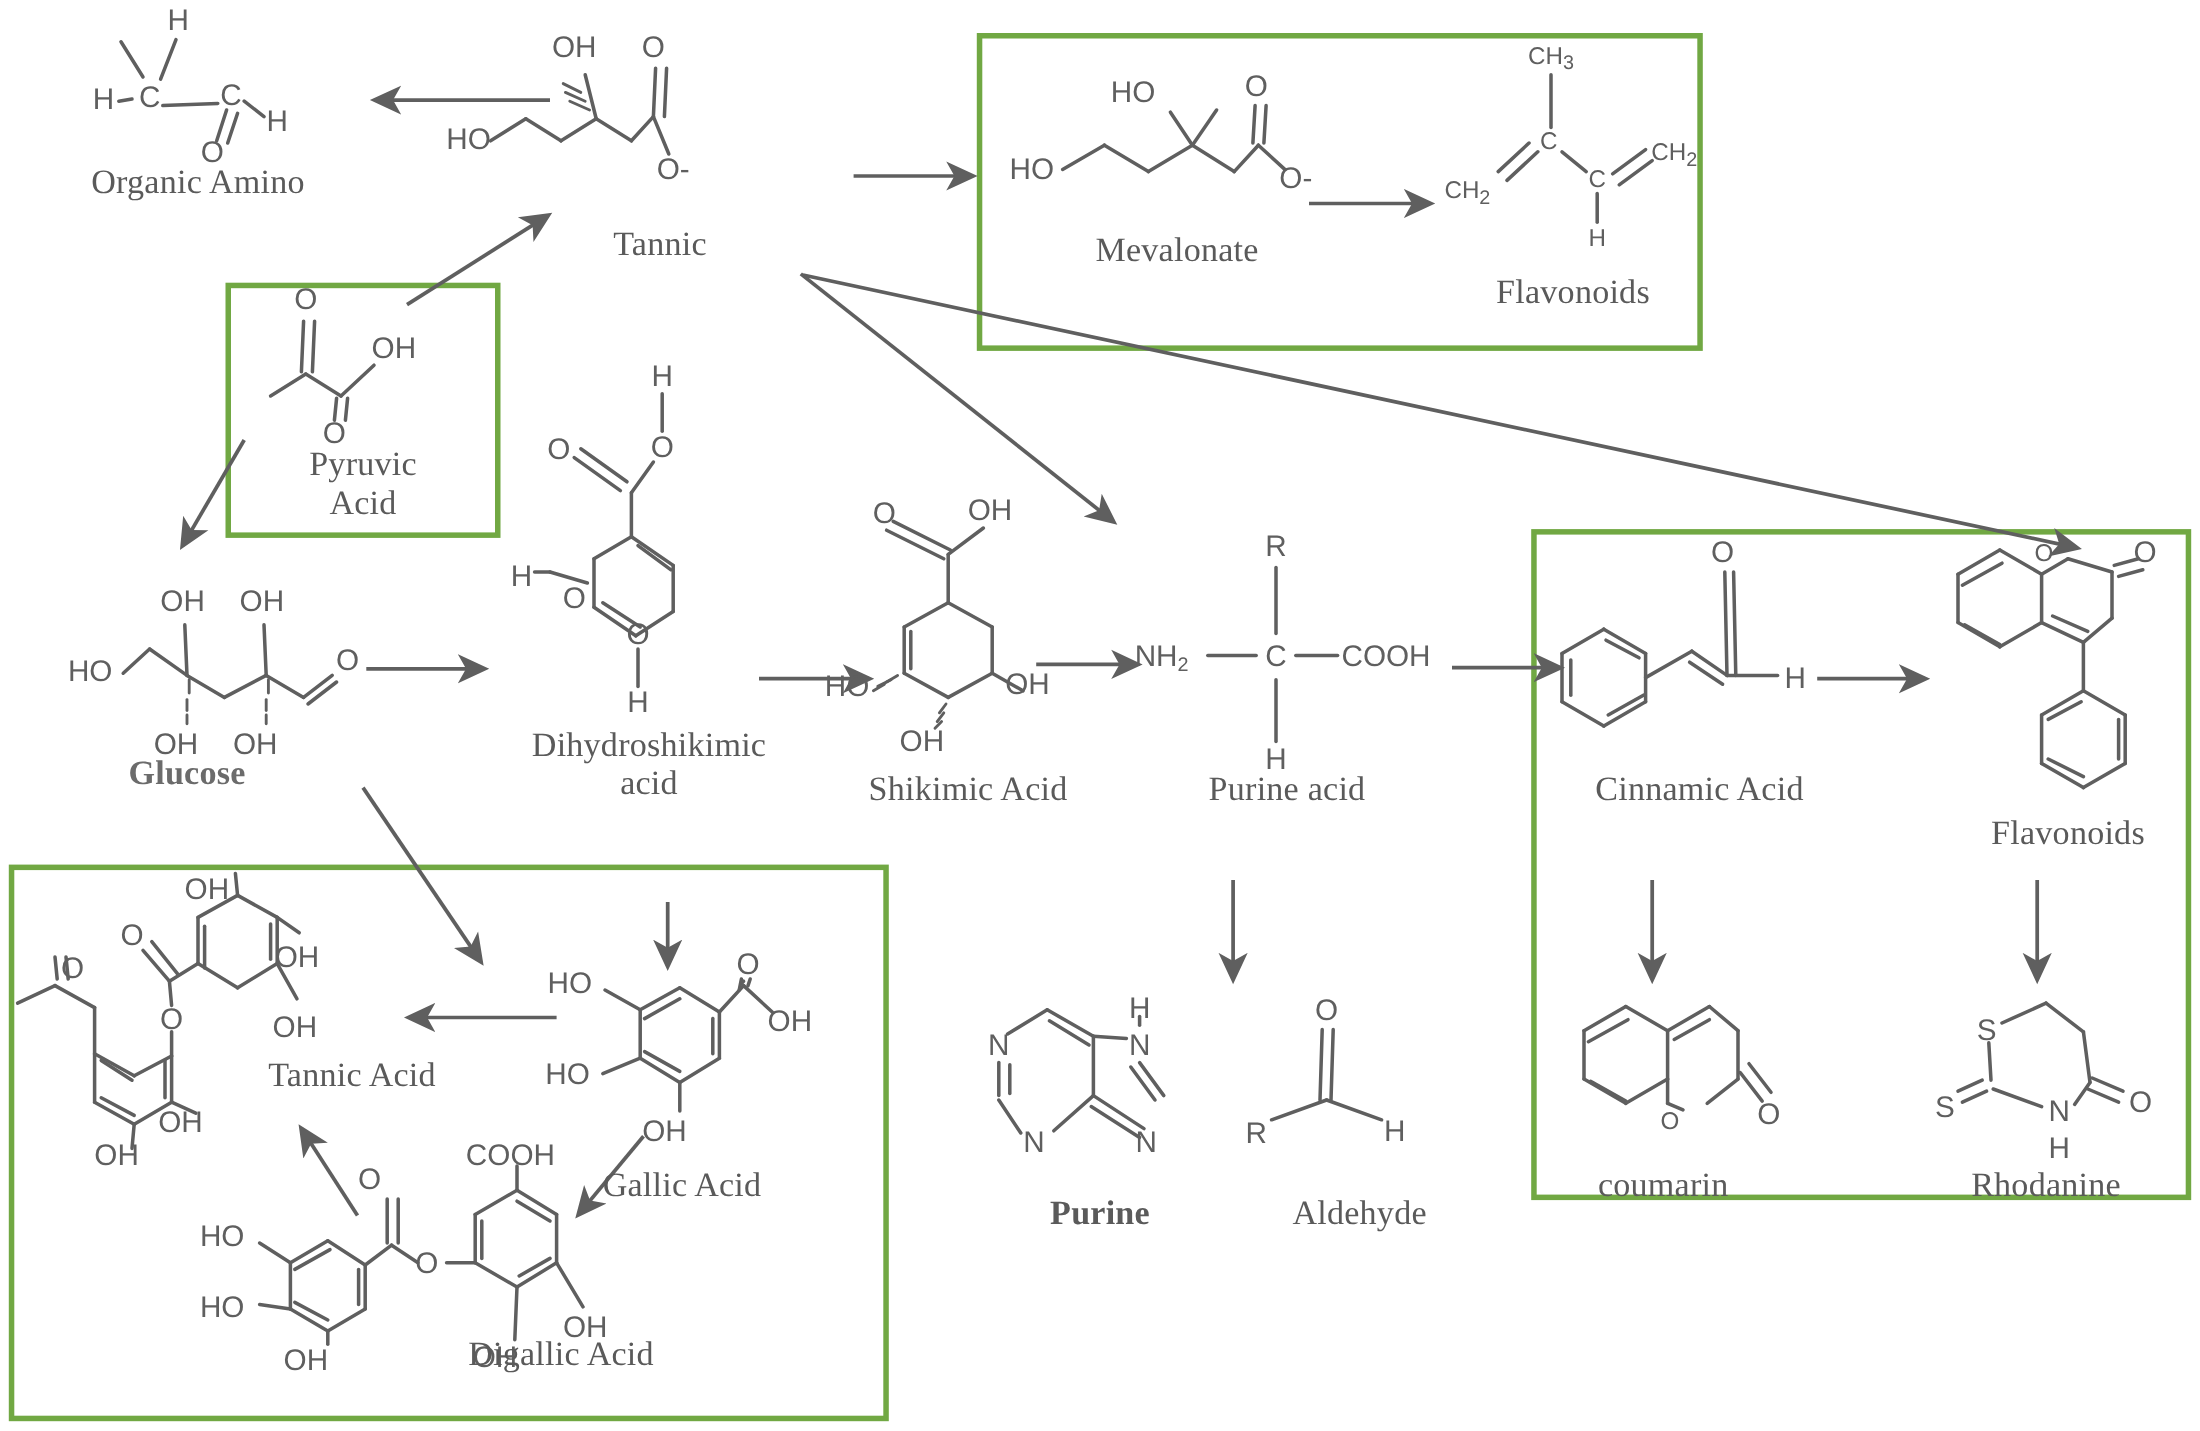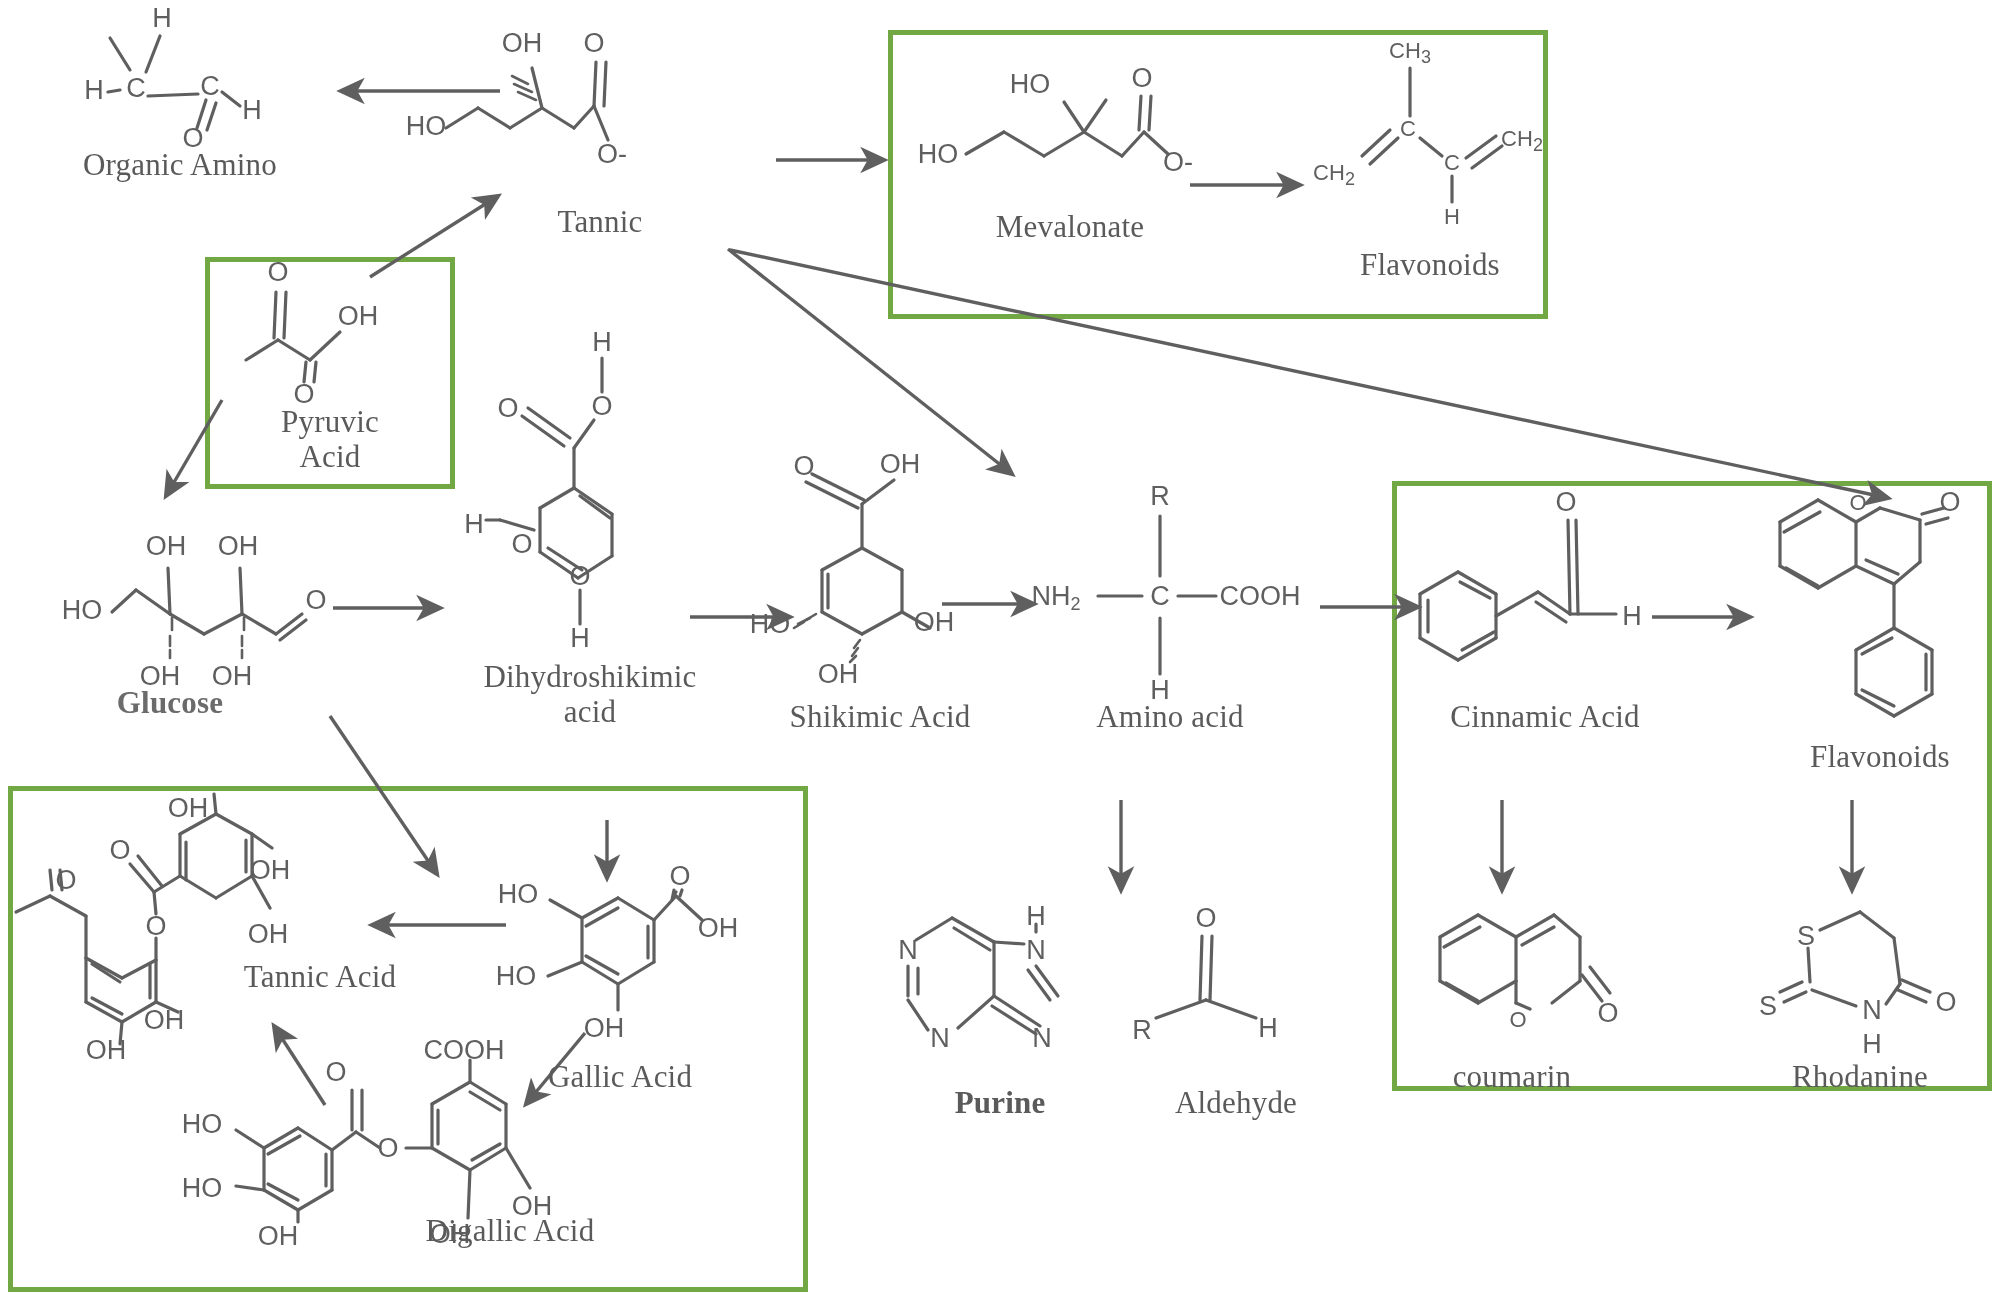--- a/index.html
+++ b/index.html
@@ -300,21 +300,21 @@
       <text class="atom" x="36" y="118">NH<tspan class="atom sub" dy="7">2</tspan></text>
       <text class="atom" x="140" y="118">C</text>
       <text class="atom" x="240" y="118">COOH</text>
       <text class="atom" x="140" y="212">H</text>
       <path class="bond" d="M140 36 L140 96"></path>
       <path class="bond" d="M78 116 L122 116"></path>
       <path class="bond" d="M158 116 L196 116"></path>
       <path class="bond" d="M140 138 L140 194"></path>
     </svg>
   </div>
-  <div class="cpd-label" style="left:1040px; top:700px; width:260px;">Amino acid</div>
+  <div class="cpd-label" style="left:1040px; top:700px; width:260px;">Purine acid</div>
 
   <div class="struct" style="left:1402px; top:490px;">
     <svg width="270" height="200" viewBox="0 0 270 200">
       <text class="atom" x="164" y="14">O</text>
       <text class="atom" x="230" y="128">H</text>
       <path class="bond" d="M18 104 L18 148"></path>
       <path class="bond" d="M26 110 L26 142"></path>
       <path class="bond" d="M18 148 L56 170"></path>
       <path class="bond" d="M56 170 L94 148"></path>
       <path class="bond" d="M60 160 L92 142"></path>

